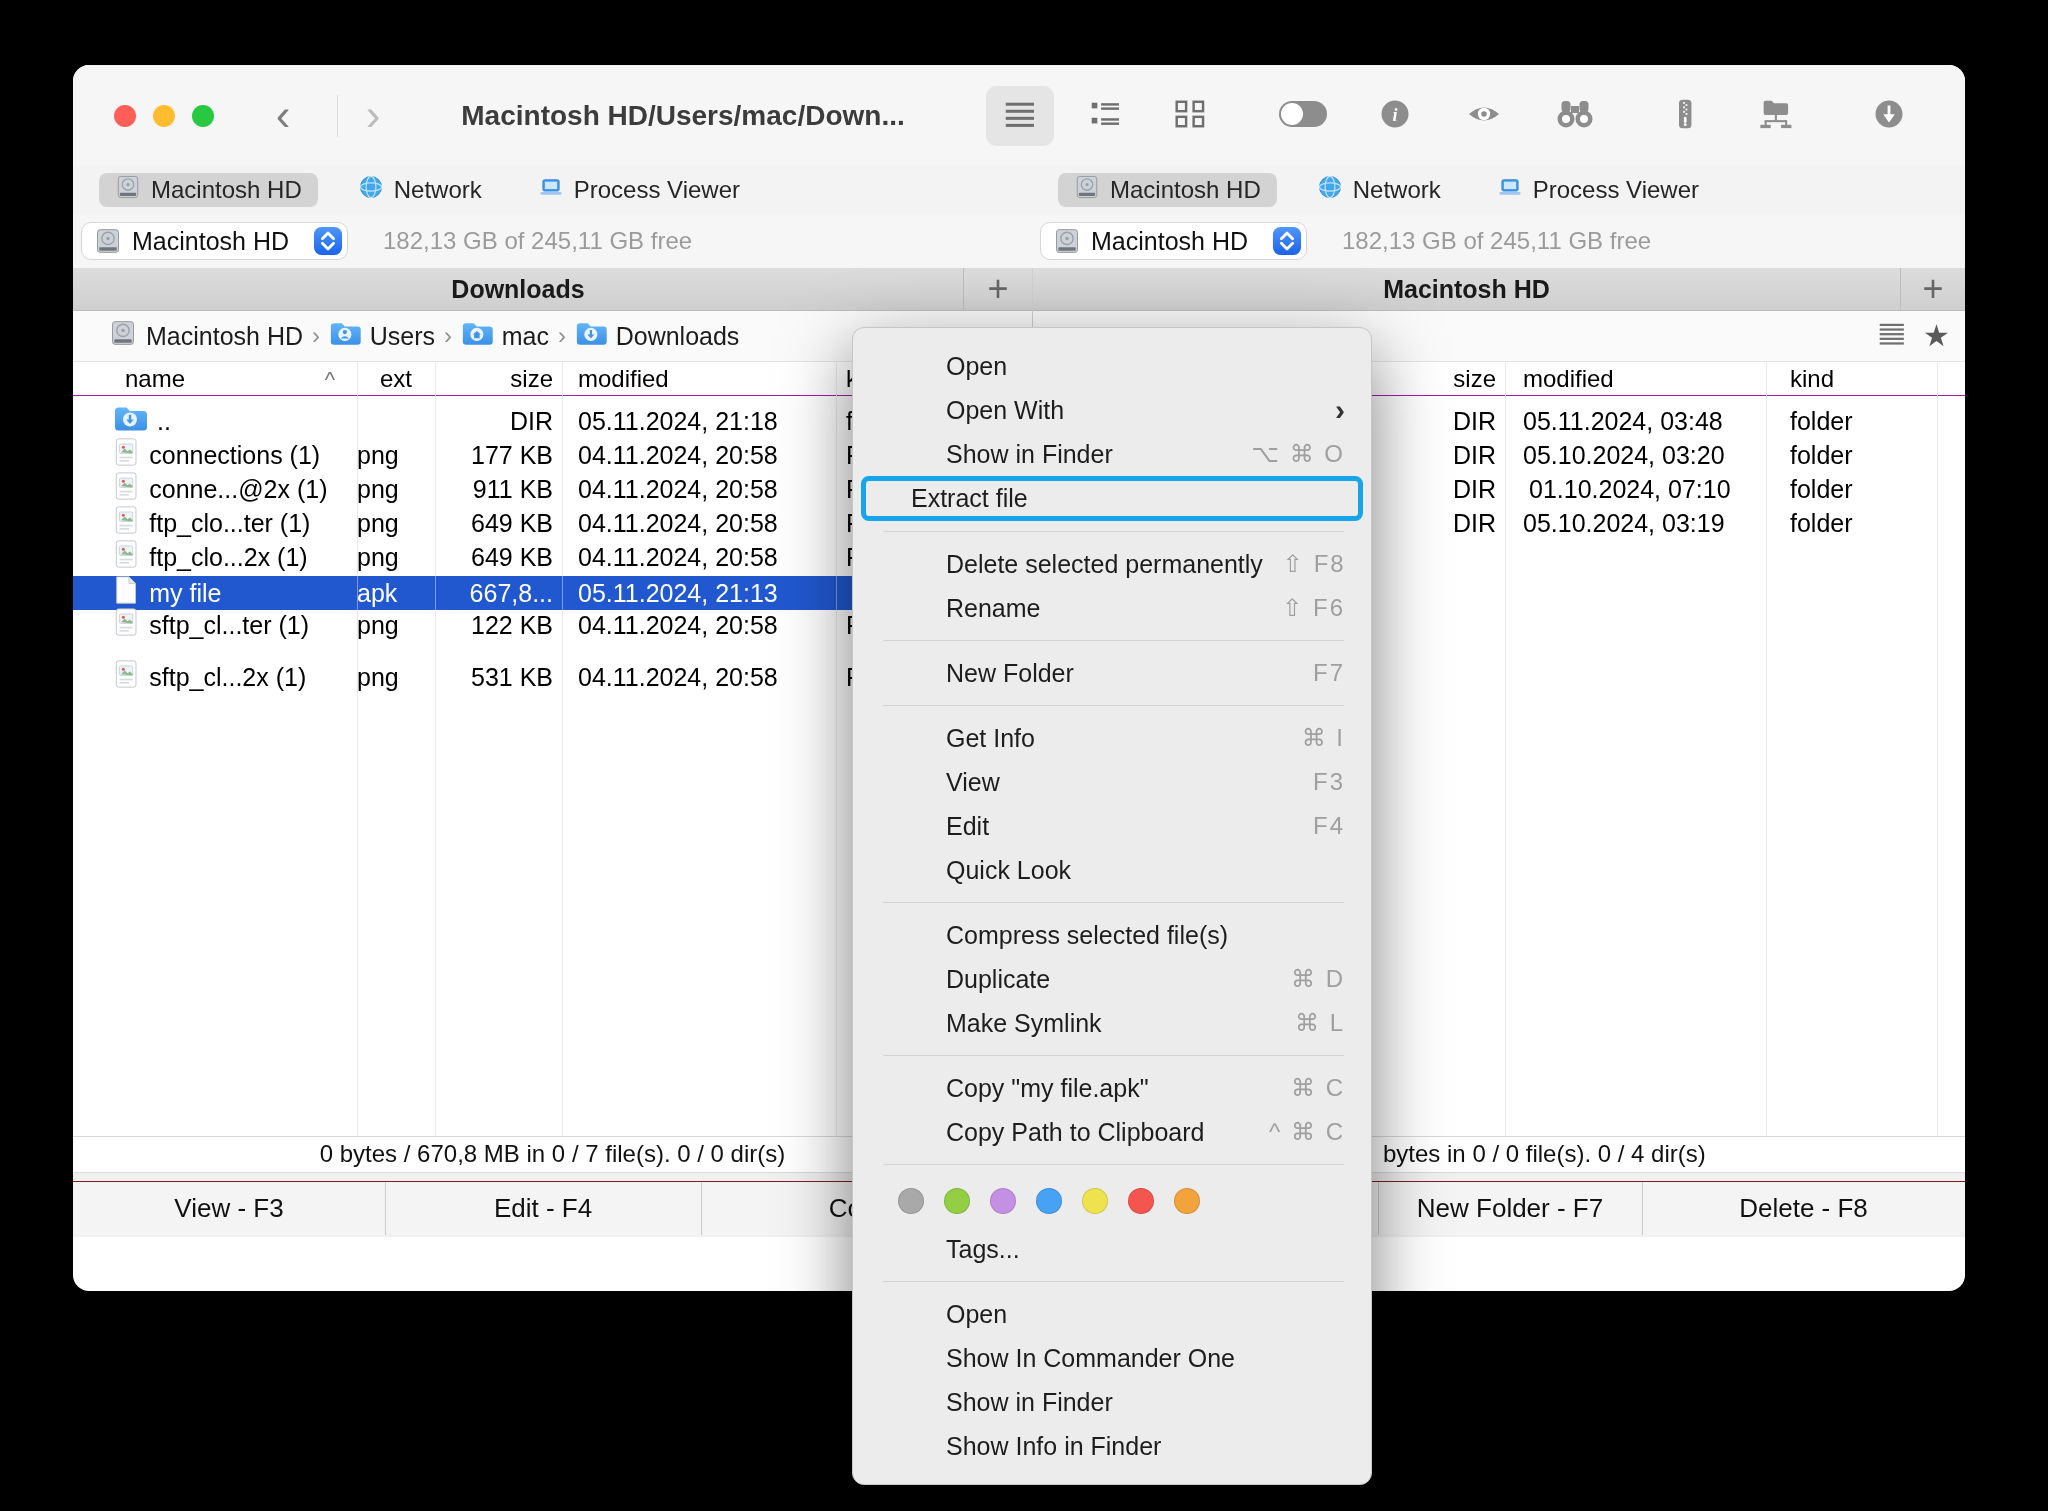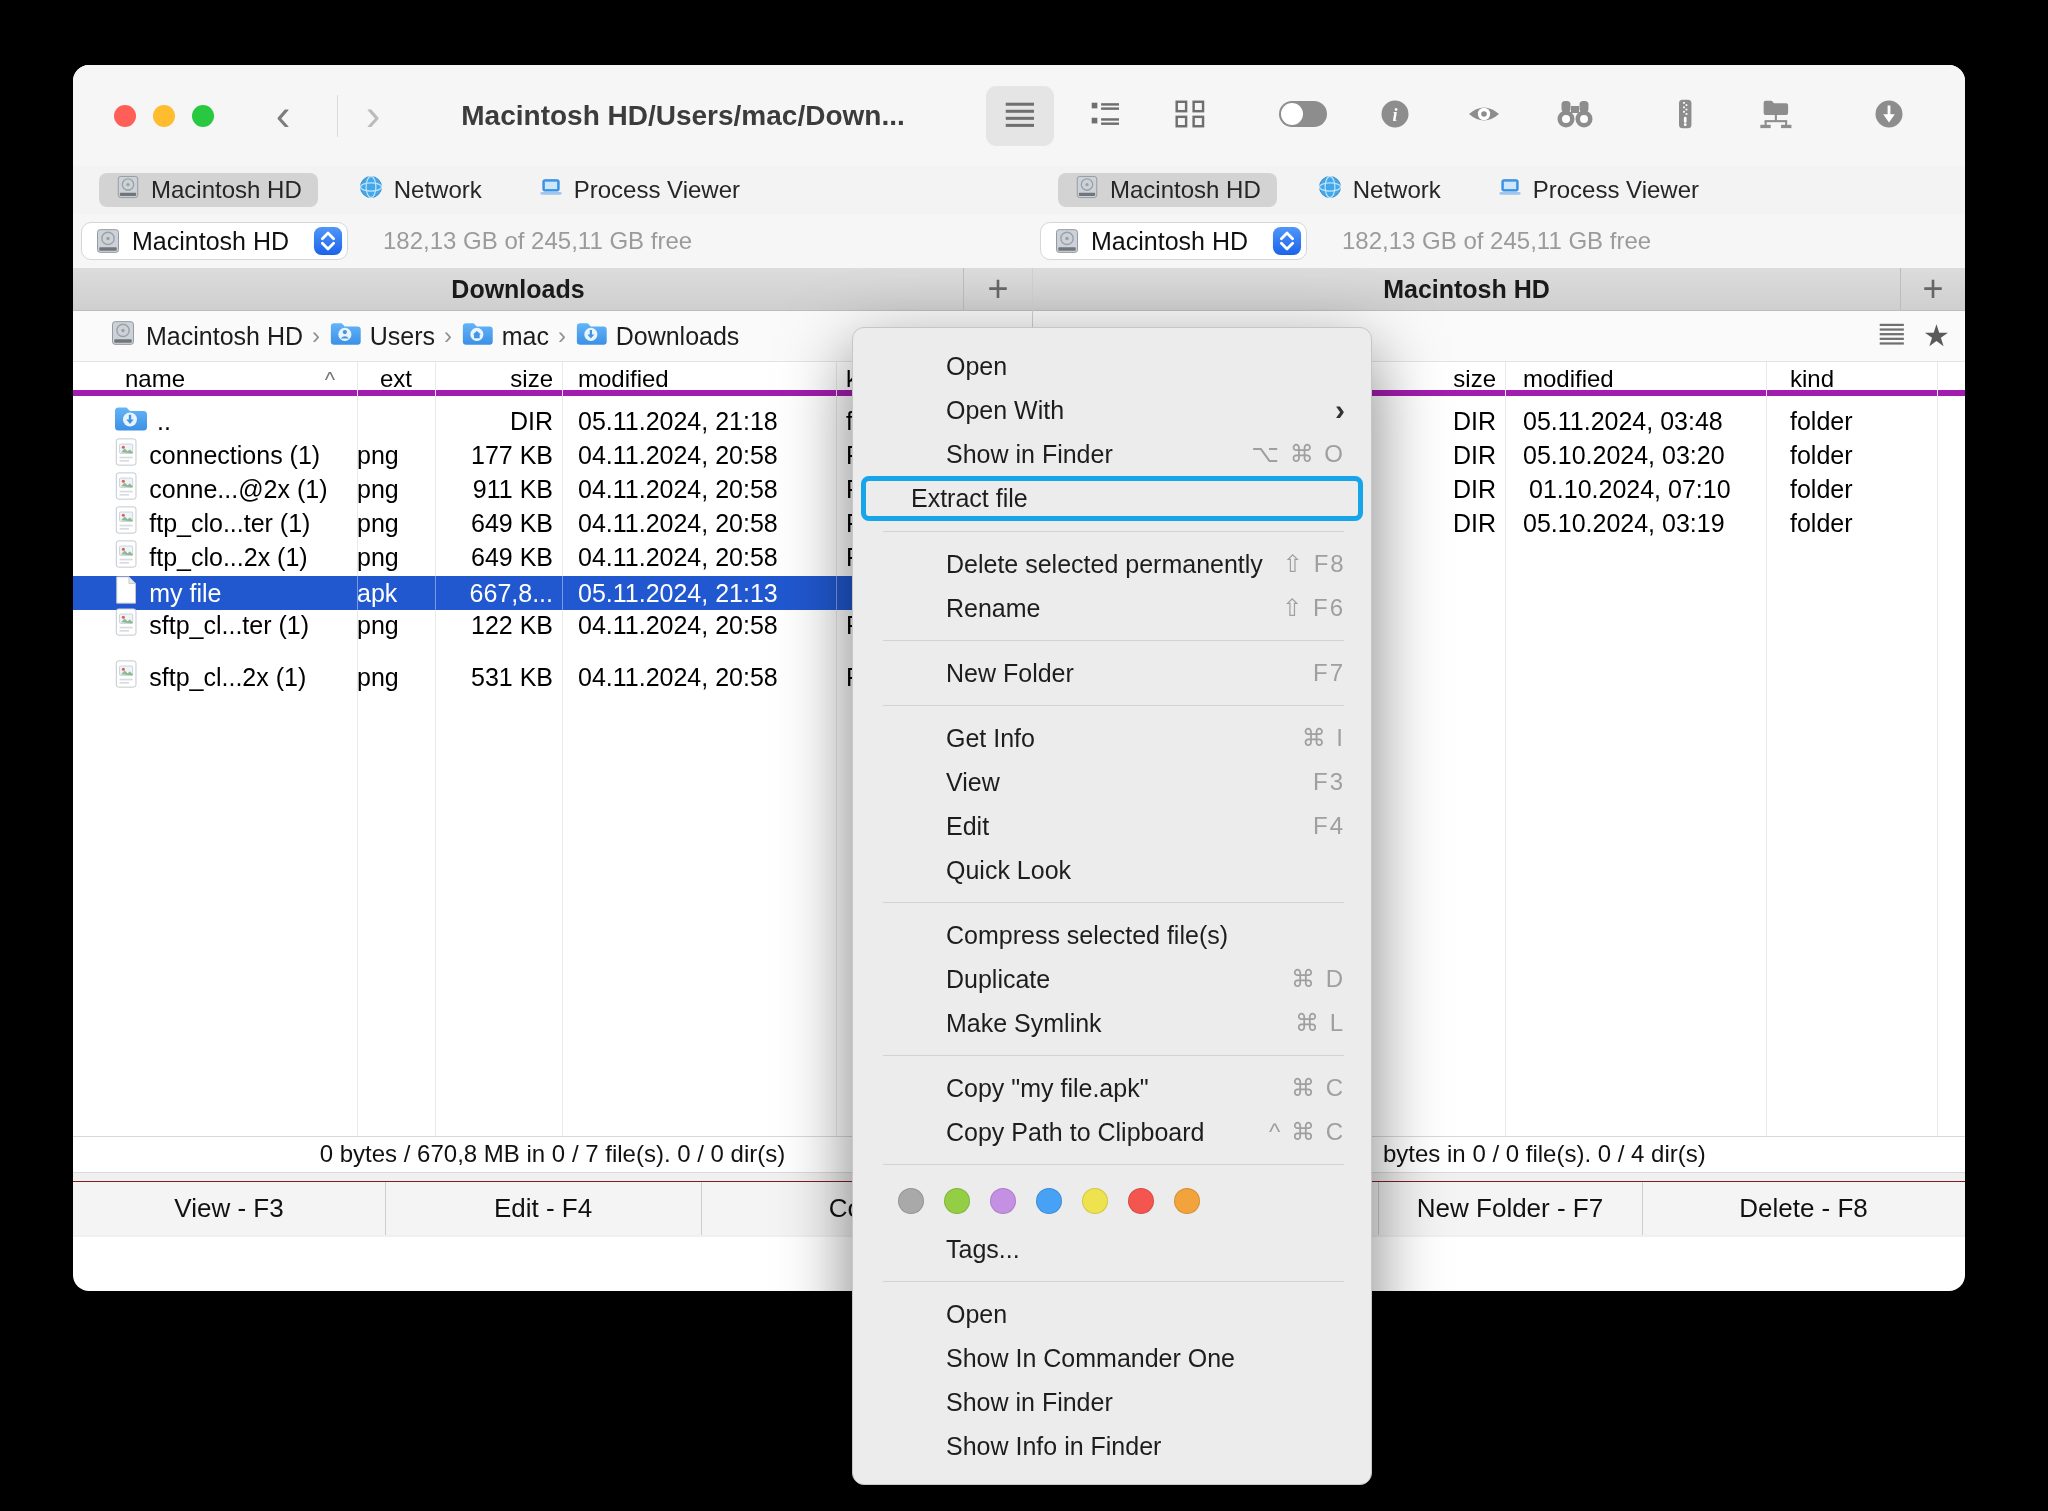--- a/index.html
+++ b/index.html
@@ -48,21 +48,21 @@
            font-size:36px;font-weight:300;color:#666;border-left:1px solid #bdbdbd;box-sizing:border-box;}
   
   #breadcrumbrow{top:246px;height:51px;background:#fafafa;border-bottom:1px solid #e4e4e4;box-sizing:border-box;}
   #crumbs-left{position:absolute;left:36px;top:0;height:50px;display:flex;align-items:center;gap:9px;}
   .crumb{display:flex;align-items:center;gap:9px;font-size:25px;color:#1c1c1c;white-space:nowrap;}
   .crumb svg{height:28px;}
   .crumbsep{font-size:24px;color:#909090;}
   #bc-right{position:absolute;right:15px;top:0;height:50px;display:flex;align-items:center;gap:16px;}
   #bc-right svg{height:26px;}
   
-  #colheader{top:297px;height:34px;background:#fff;border-bottom:6px solid #a21caf;box-sizing:border-box;
+  #colheader{top:297px;height:34px;background:#fff;border-bottom:1px solid #a21caf;box-sizing:border-box;
              font-size:24px;color:#000;}
   .hgrid{position:absolute;top:0;height:33px;display:grid;line-height:33px;}
   #hgrid-left{left:0;width:959px;grid-template-columns:284px 78px 127px 274px 196px;}
   #hgrid-right{left:959px;width:933px;grid-template-columns:340px 133px 261px 171px 1fr;}
   .hc-name{padding-left:52px;position:relative;}
   .hc-sort{position:absolute;right:22px;top:1px;color:#777;font-size:22px;}
   .hc-ext{text-align:center;} .hc-size{text-align:right;padding-right:9px;}
   .hc-mod{padding-left:16px;} .hc-kind{padding-left:10px;} .hc-kind-r{padding-left:24px;}
   
   #filearea{top:331px;height:740px;background:#fff;}

